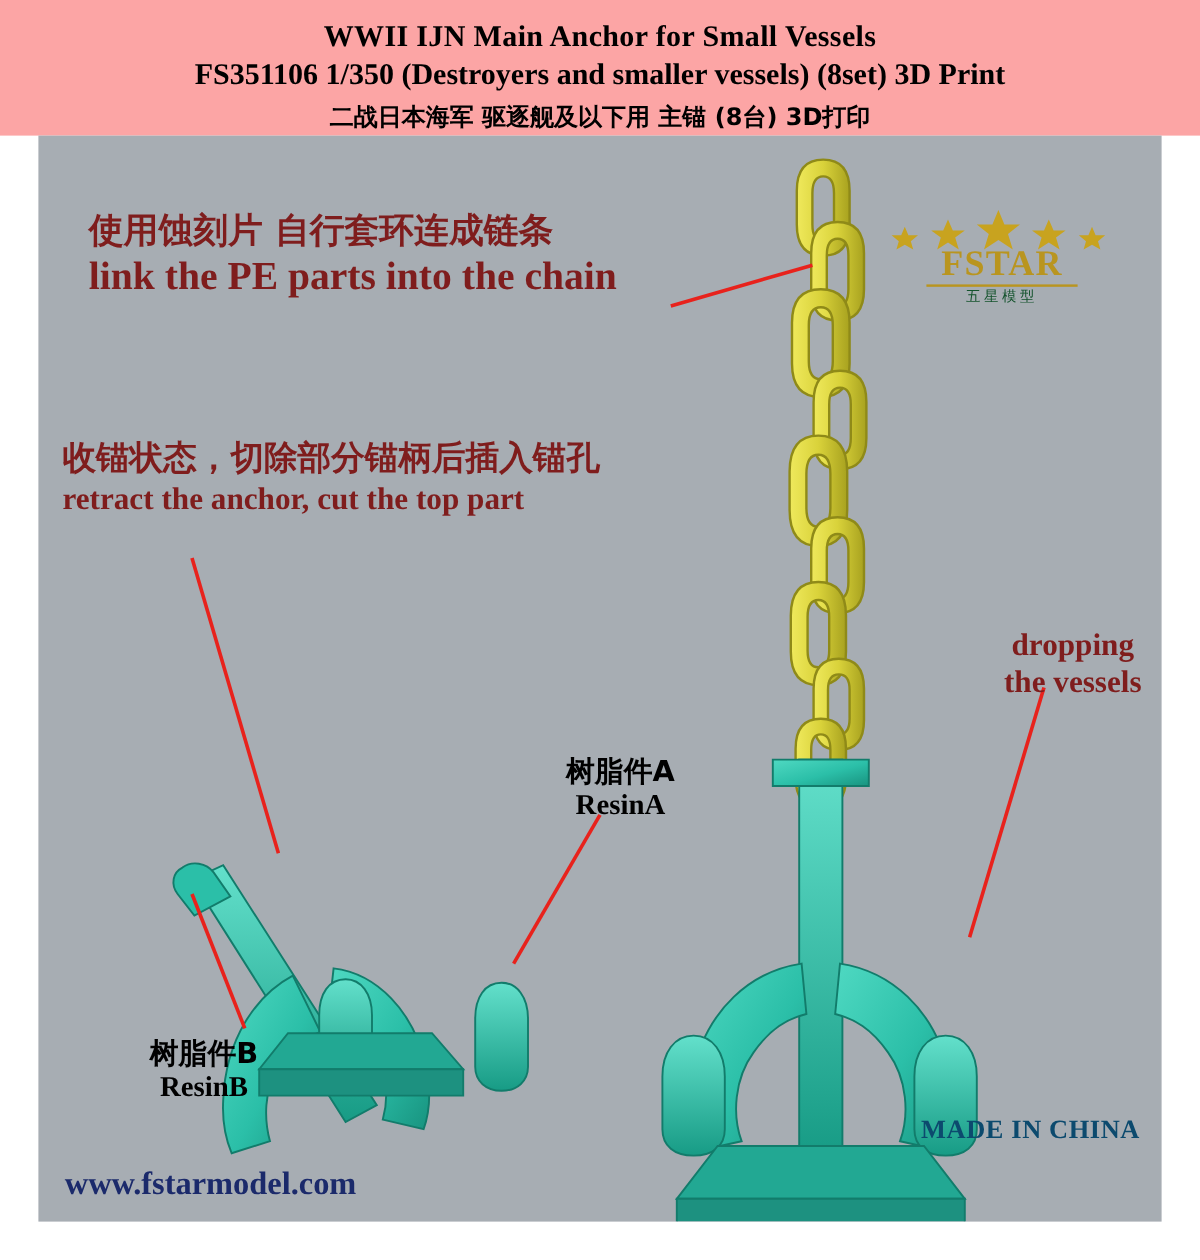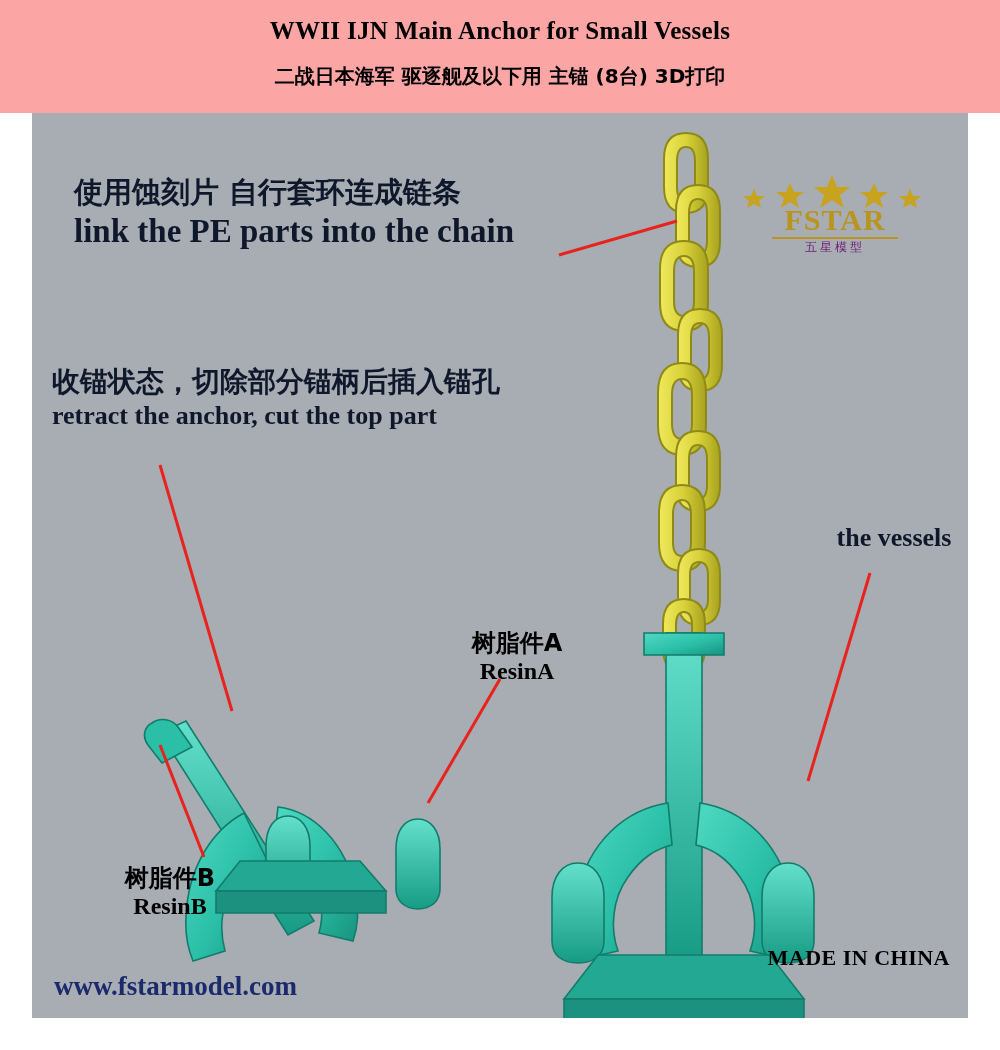--- a/index.html
+++ b/index.html
@@ -21,33 +21,33 @@
   .title-line1{
     font-size:25px;font-weight:bold;letter-spacing:.3px;
     margin-top:17px;color:#000;
     font-family:"Liberation Serif", serif;
   }
   .title-line2{
     font-size:25px;font-weight:bold;margin-top:4px;color:#000;
     font-family:"Liberation Serif", serif;
   }
   .title-line3{
-    font-size:20px;font-weight:bold;margin-top:18px;color:#000;
+    font-size:20px;font-weight:bold;margin-top:7px;color:#000;
     font-family:"DejaVu Sans", sans-serif;
   }
 
   
   .plate{
     position:absolute;left:32px;top:113px;width:936px;height:905px;
     background:#a7adb3;
     overflow:hidden;
   }
 
   
-  .anno{position:absolute;color:#0f172a;font-weight:bold;line-height:1.12;}
+  .anno{position:absolute;color:#7f1d1d;font-weight:bold;line-height:1.12;}
   .anno .cn{font-family:"DejaVu Sans", sans-serif;}
   .anno .en{font-family:"Liberation Serif", serif;}
 
   .anno-chain{left:42px;top:63px;}
   .anno-chain .cn{font-size:29px;display:block;}
   .anno-chain .en{font-size:33px;display:block;margin-top:5px;}
 
   .anno-retract{left:20px;top:253px;}
   .anno-retract .cn{font-size:28px;display:block;}
   .anno-retract .en{font-size:26px;display:block;margin-top:4px;}
@@ -63,49 +63,50 @@
 
   .label-resinA{left:405px;top:517px;width:160px;}
   .label-resinB{left:68px;top:752px;width:140px;}
 
   .footer-url{
     position:absolute;left:22px;top:858px;
     font-size:27px;font-weight:bold;color:#1b2a6b;
     font-family:"Liberation Serif", serif;
   }
   .footer-made{
-    position:absolute;right:18px;top:832px;
-    font-size:22px;font-weight:bold;color:#000000;
+    position:absolute;right:18px;top:815px;
+    font-size:22px;font-weight:bold;color:#0c4a6e;
     font-family:"Liberation Serif", serif;letter-spacing:.5px;
   }
 
   
   .logo{position:absolute;left:700px;top:62px;width:200px;height:95px;}
   .logo .stars{position:absolute;left:0;top:0;width:200px;height:34px;}
   .logo .fstar{
     position:absolute;left:28px;top:28px;width:150px;text-align:center;
     font-size:30px;font-weight:bold;color:#b9951f;
     font-family:"Liberation Serif", serif;letter-spacing:1px;
   }
   .logo .cnsub{
     position:absolute;left:28px;top:64px;width:150px;text-align:center;
-    font-size:12px;color:#701a75;font-family:"DejaVu Sans", sans-serif;
+    font-size:12px;color:#14532d;font-family:"DejaVu Sans", sans-serif;
     letter-spacing:3px;
   }
   .logo .bar{position:absolute;left:40px;top:62px;width:126px;height:2px;background:#b9951f;}
 
   svg.overlay{position:absolute;left:0;top:0;width:936px;height:905px;}
 </style>
 </head>
 <body>
 
 <div class="sheet">
 
   <div class="header">
     <div class="title-line1">WWII IJN Main Anchor for Small Vessels</div>
+    <div class="title-line2">FS351106 1/350 (Destroyers and smaller vessels) (8set) 3D Print</div>
     <div class="title-line3">二战日本海军 驱逐舰及以下用 主锚 (8台) 3D打印</div>
   </div>
 
   <div class="plate">
 
     <svg class="overlay" viewBox="0 0 936 905">
       <defs>
         <linearGradient id="tealG" x1="0" y1="0" x2="1" y2="1">
           <stop offset="0%" stop-color="#4fd9c2"></stop>
           <stop offset="55%" stop-color="#2bbfa8"></stop>
@@ -215,20 +216,21 @@
       <span class="cn">使用蚀刻片 自行套环连成链条</span>
       <span class="en">link the PE parts into the chain</span>
     </div>
 
     <div class="anno anno-retract">
       <span class="cn">收锚状态，切除部分锚柄后插入锚孔</span>
       <span class="en">retract the anchor, cut the top part</span>
     </div>
 
     <div class="anno anno-drop">
+      <span class="en">dropping</span>
       <span class="en">the vessels</span>
     </div>
 
     <div class="label-black label-resinA">
       <span class="cn">树脂件A</span>
       <span class="en">ResinA</span>
     </div>
 
     <div class="label-black label-resinB">
       <span class="cn">树脂件B</span>

